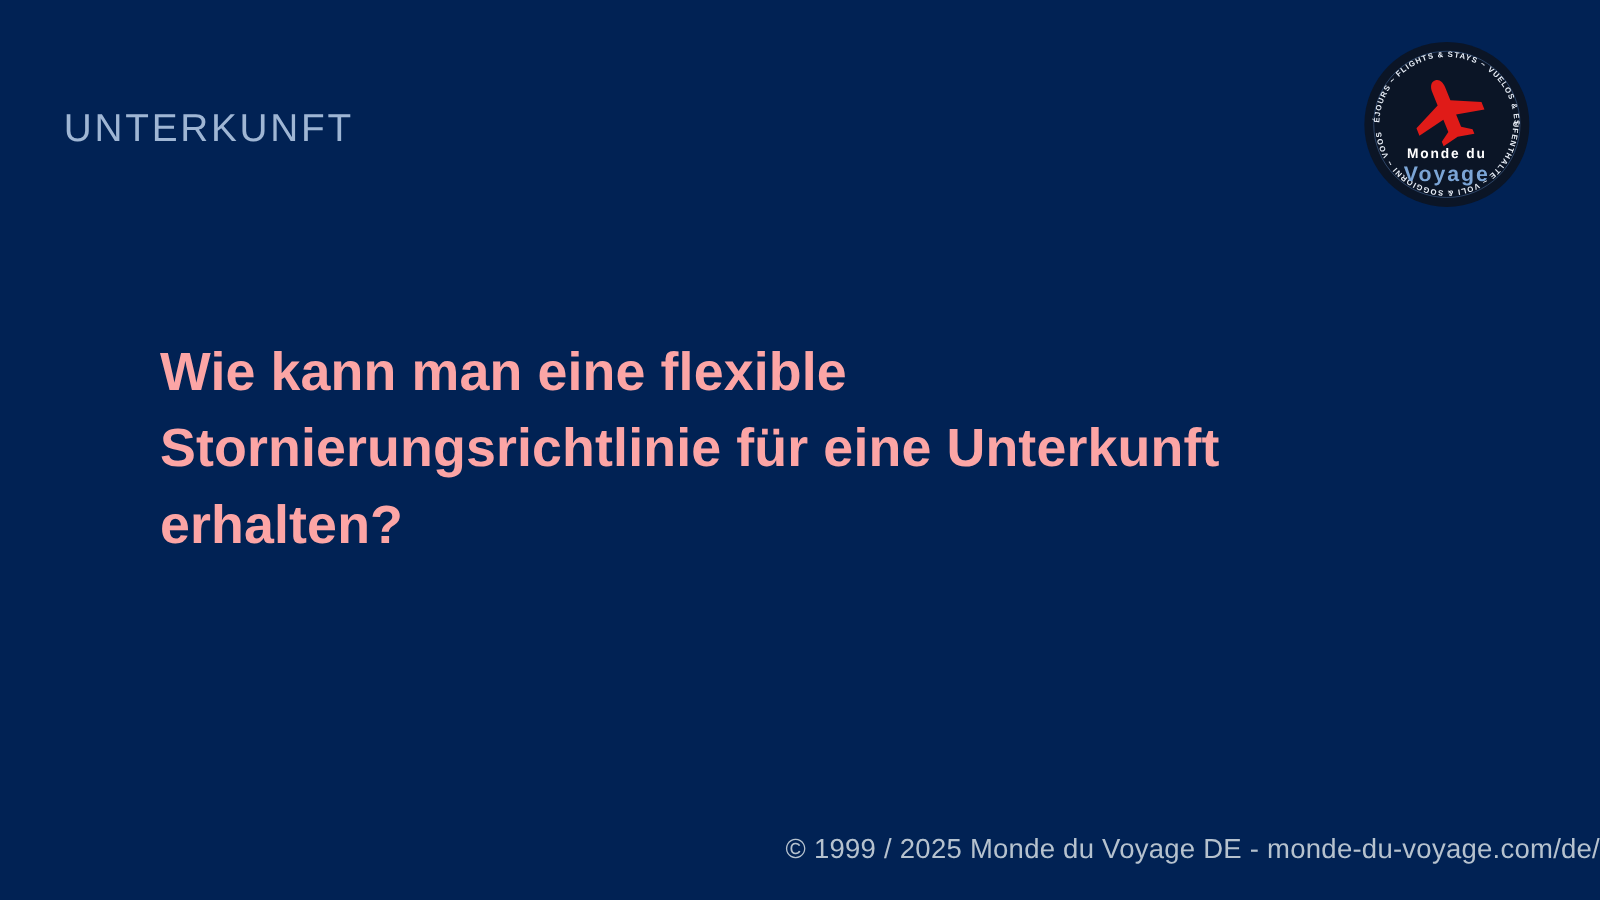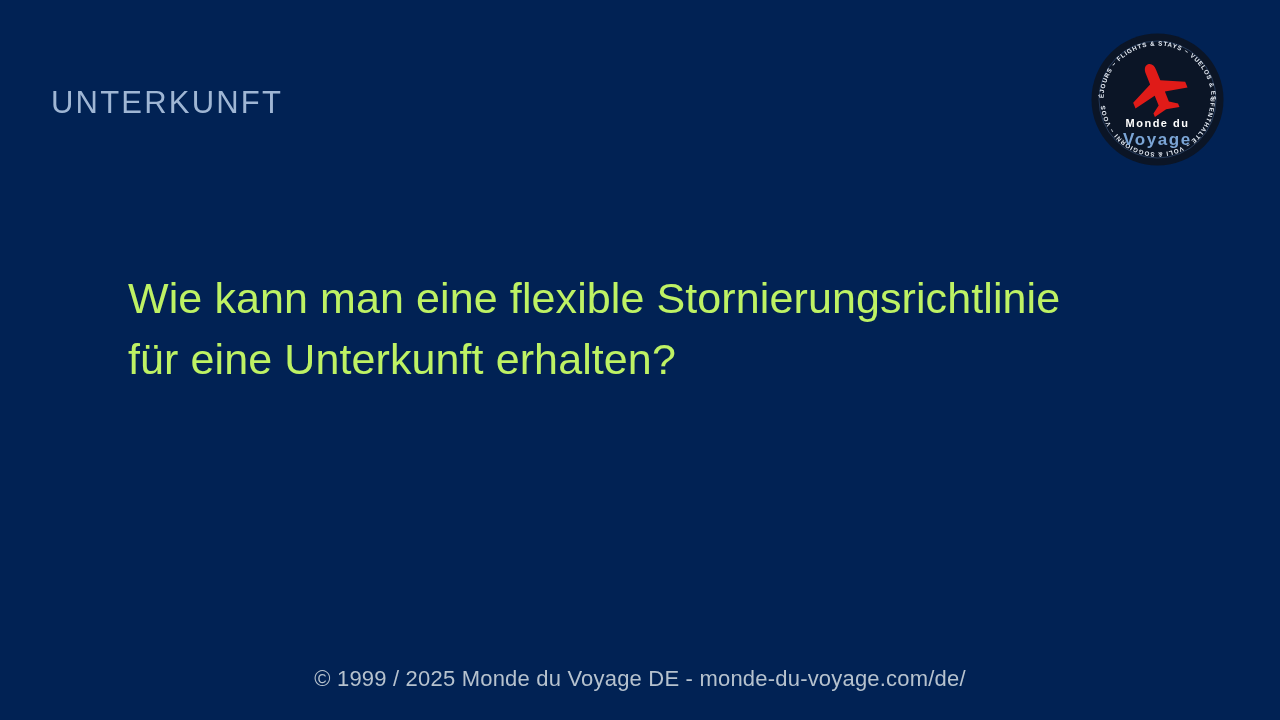--- a/index.html
+++ b/index.html
@@ -61,33 +61,33 @@
     height: 133px;
   }
 
   
   .headline {
     position: absolute;
     left: 128px;
     top: 268px;
     width: 940px;
     font-size: 43px;
-    font-weight: 400;
+    font-weight: 700;
     line-height: 61px;
-    color: #bef264;
+    color: #fca5a5;
     letter-spacing: 0.1px;
   }
 
   
   .footer {
     position: absolute;
     left: 0;
     bottom: 28px;
     width: 1280px;
-    text-align: center;
+    text-align: right;
   }
 
   .footer-text {
     display: inline-block;
     font-size: 22px;
     font-weight: 400;
     color: #b6c2ce;
     letter-spacing: 0.2px;
     white-space: nowrap;
   }

